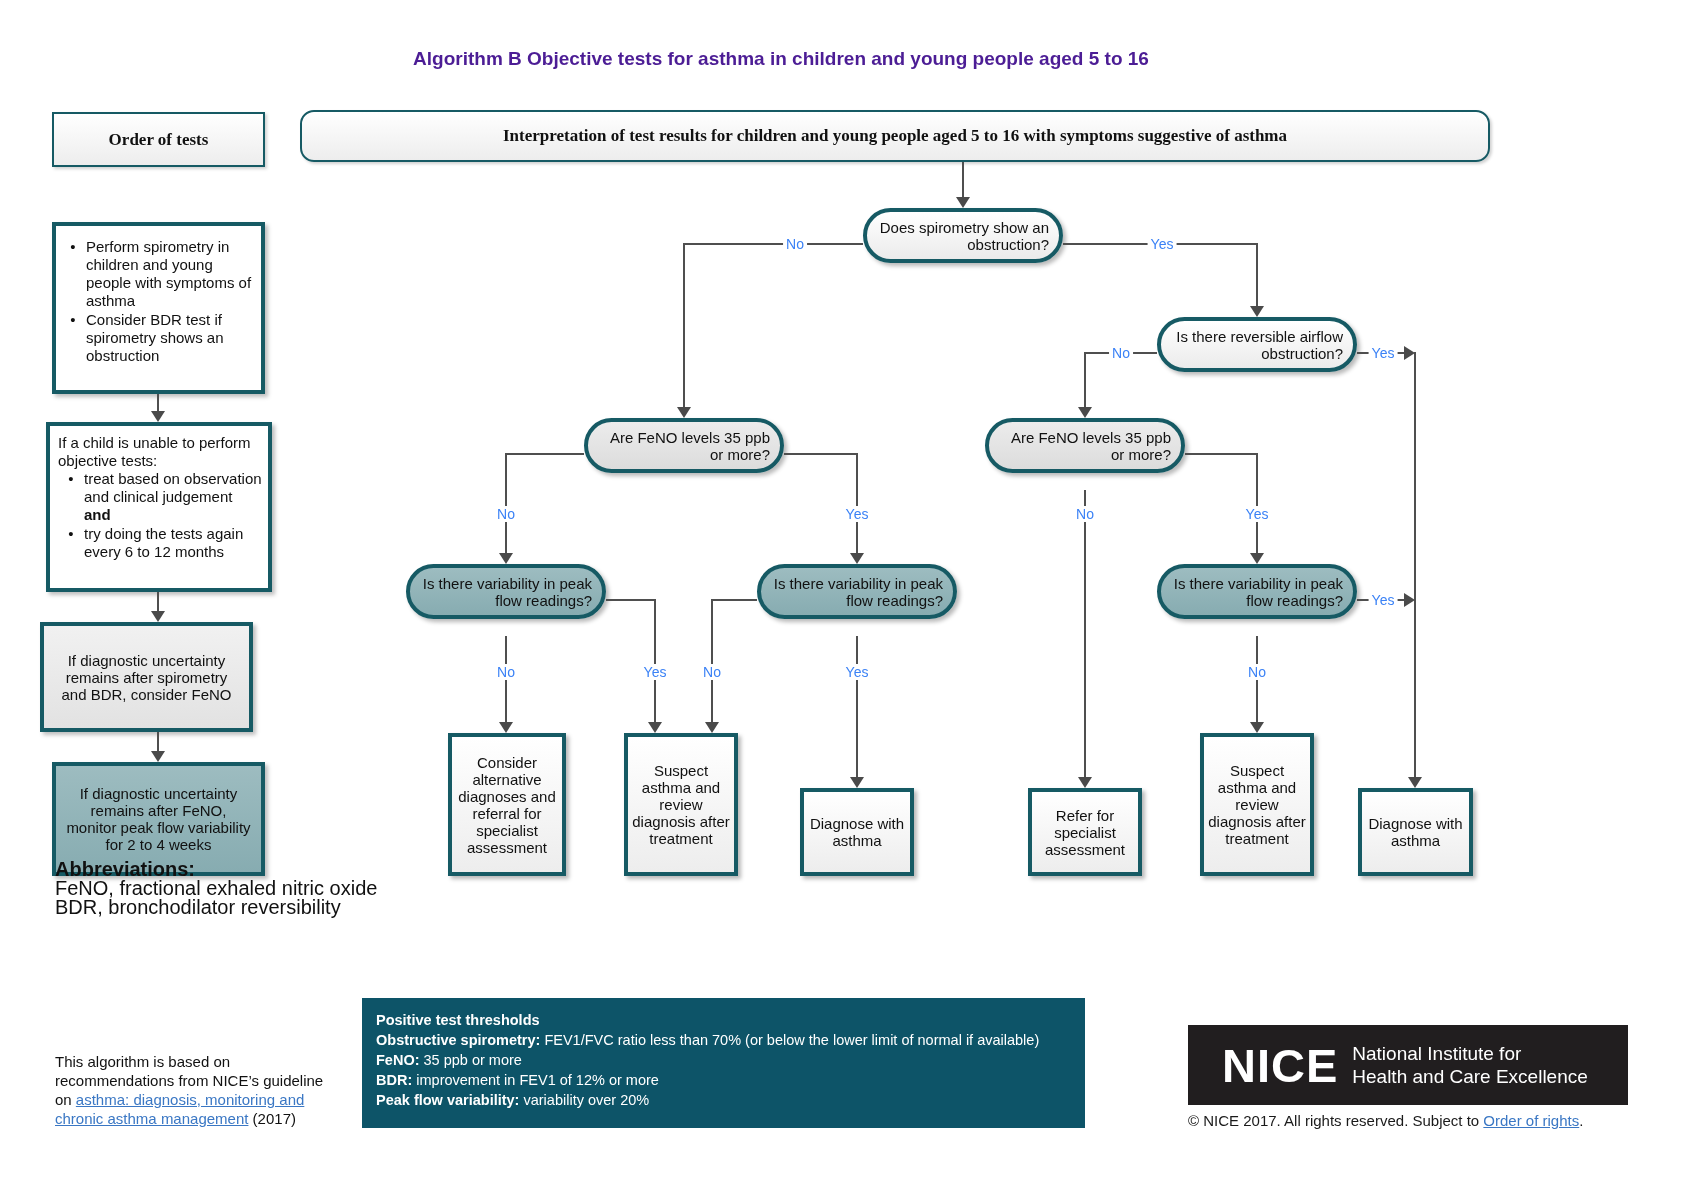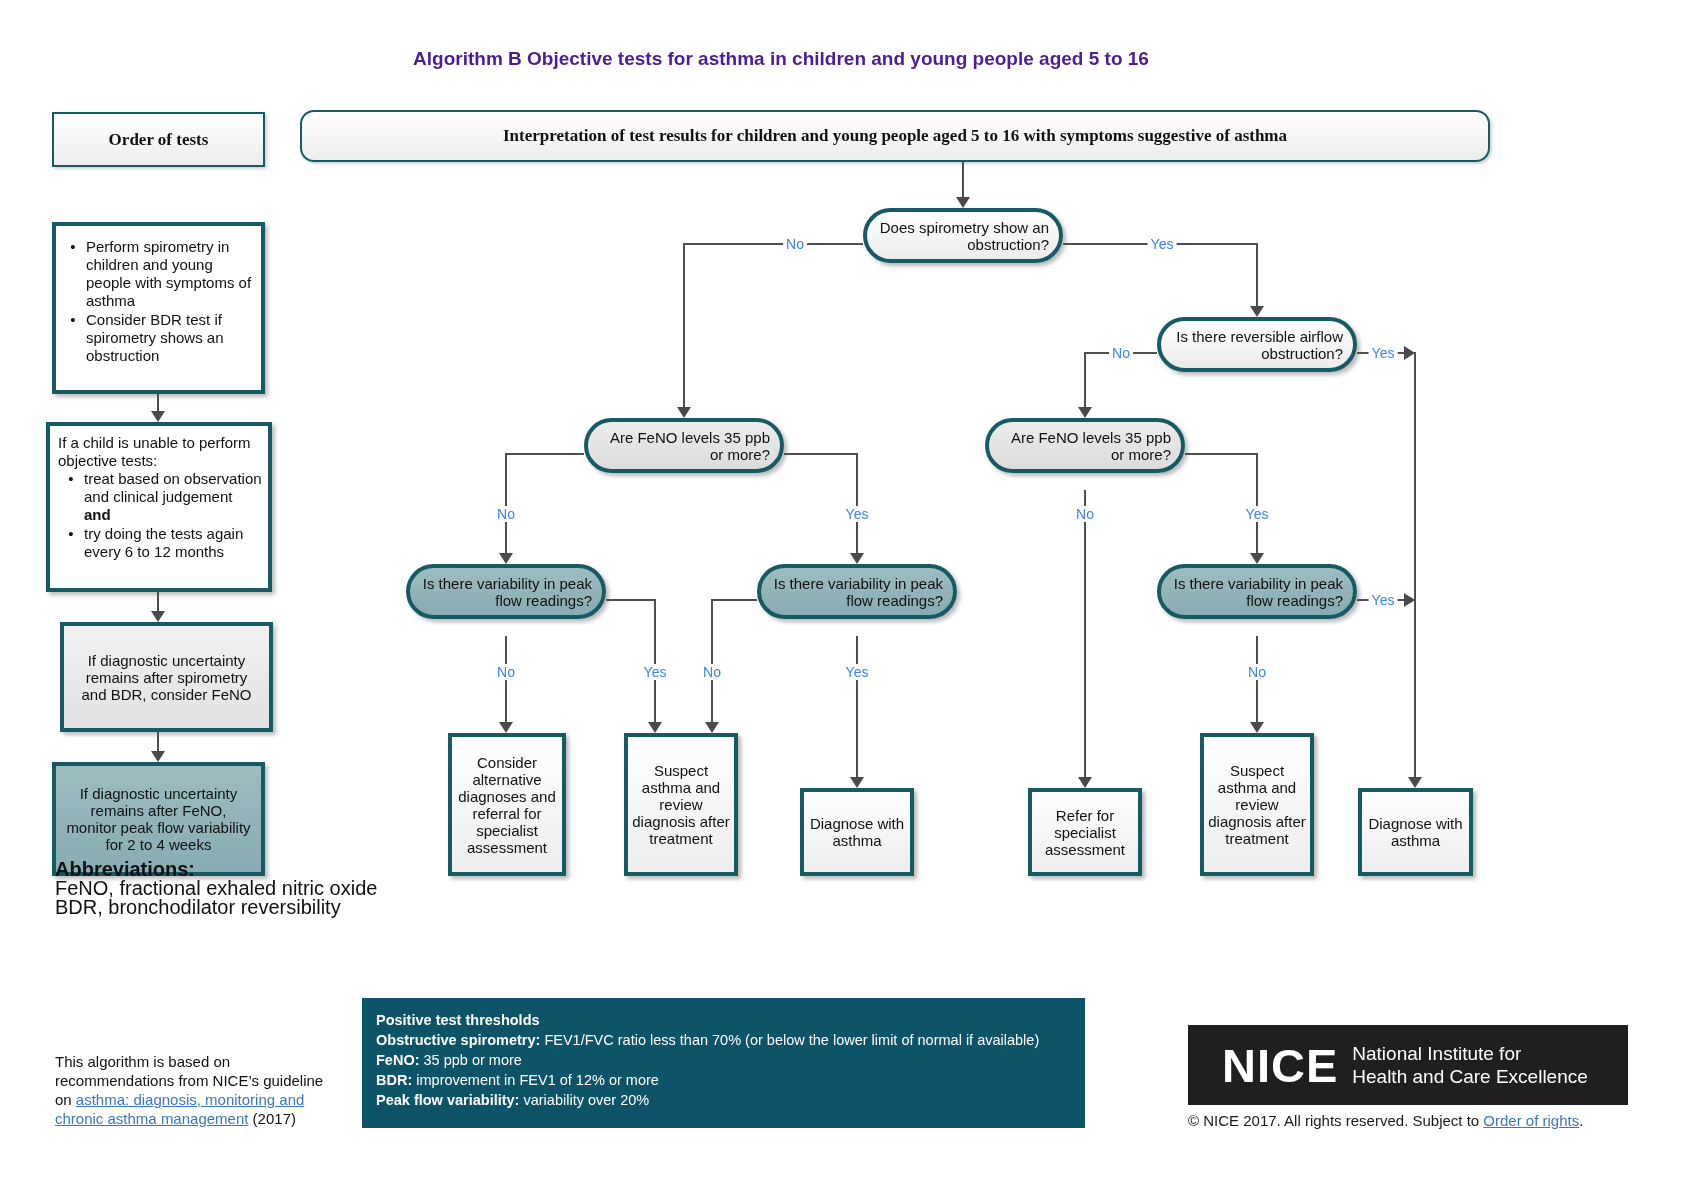--- a/index.html
+++ b/index.html
@@ -89,21 +89,21 @@
     </div>
     <div class="bullet-row">
       <div class="bullet-dot">•</div>
       <div class="bullet-txt">try doing the tests again every 6 to 12 months</div>
     </div>
   </div>
 
   <div class="vline" style="left:157px;top:592px;height:19px;"></div>
   <div class="arr-d" style="left:151px;top:611px;"></div>
 
-  <div class="panel-box panel-gray center" style="left:60px;top:622px;width:213px;height:110px;">If diagnostic uncertainty remains after spirometry and BDR, consider FeNO</div>
+  <div class="panel-box panel-gray center" style="left:40px;top:622px;width:213px;height:110px;">If diagnostic uncertainty remains after spirometry and BDR, consider FeNO</div>
 
   <div class="vline" style="left:157px;top:732px;height:19px;"></div>
   <div class="arr-d" style="left:151px;top:751px;"></div>
 
   <div class="panel-box panel-teal center" style="left:52px;top:762px;width:213px;height:114px;">If diagnostic uncertainty remains after FeNO, monitor peak flow variability for 2 to 4 weeks</div>
 
   <div class="abbr">
     <b>Abbreviations:</b><br>
     <span>FeNO, fractional exhaled nitric oxide</span><br>
     <span>BDR, bronchodilator reversibility</span>

